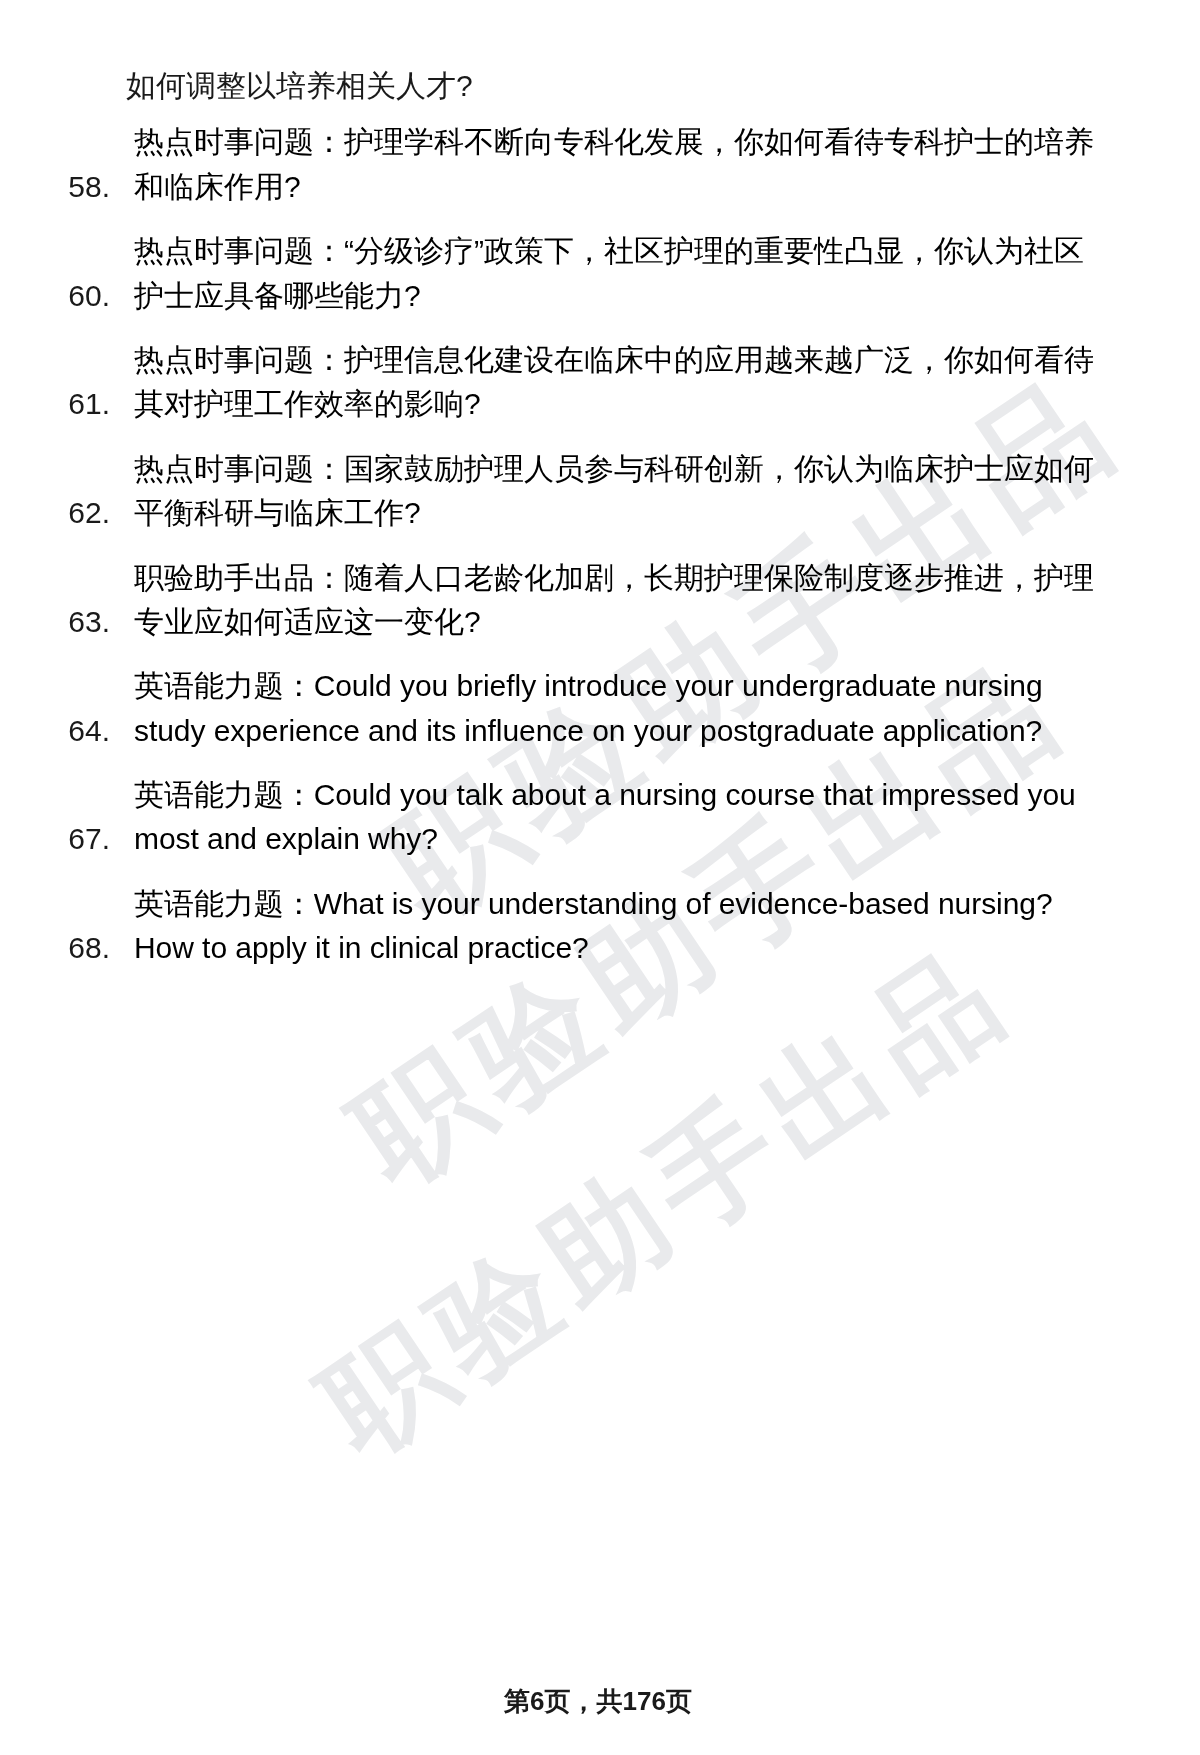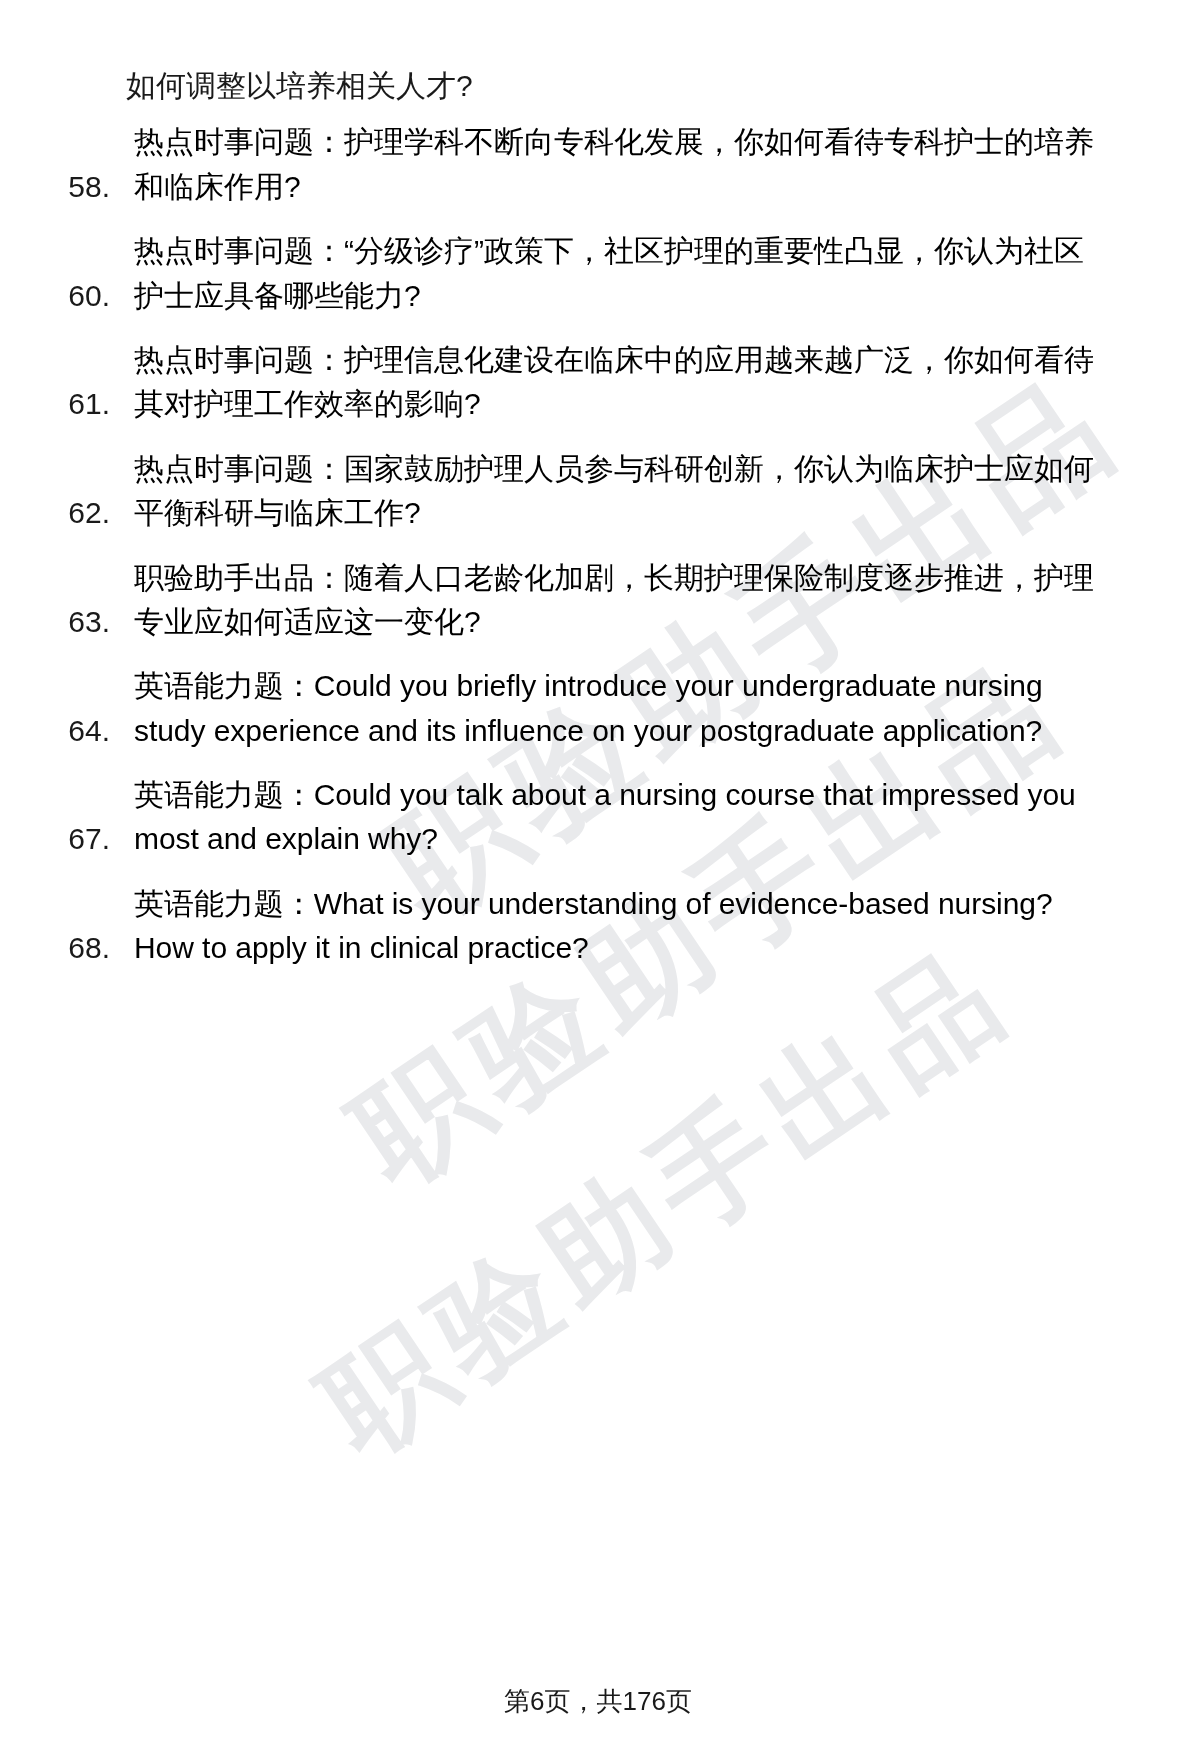--- a/index.html
+++ b/index.html
@@ -93,20 +93,21 @@
   
   #footer {
     position: absolute;
     left: 0;
     right: 4px;
     bottom: 36px;
     z-index: 2;
     text-align: center;
     font-size: 26px;
     color: #1a1a1a;
+    font-weight: bold;
   }
 </style>
 </head>
 <body>
 
 <div id="page">
 
   <div id="watermark-layer">
     <div class="watermark-text wm-a">职验助手出品</div>
     <div class="watermark-text wm-b">职验助手出品</div>

